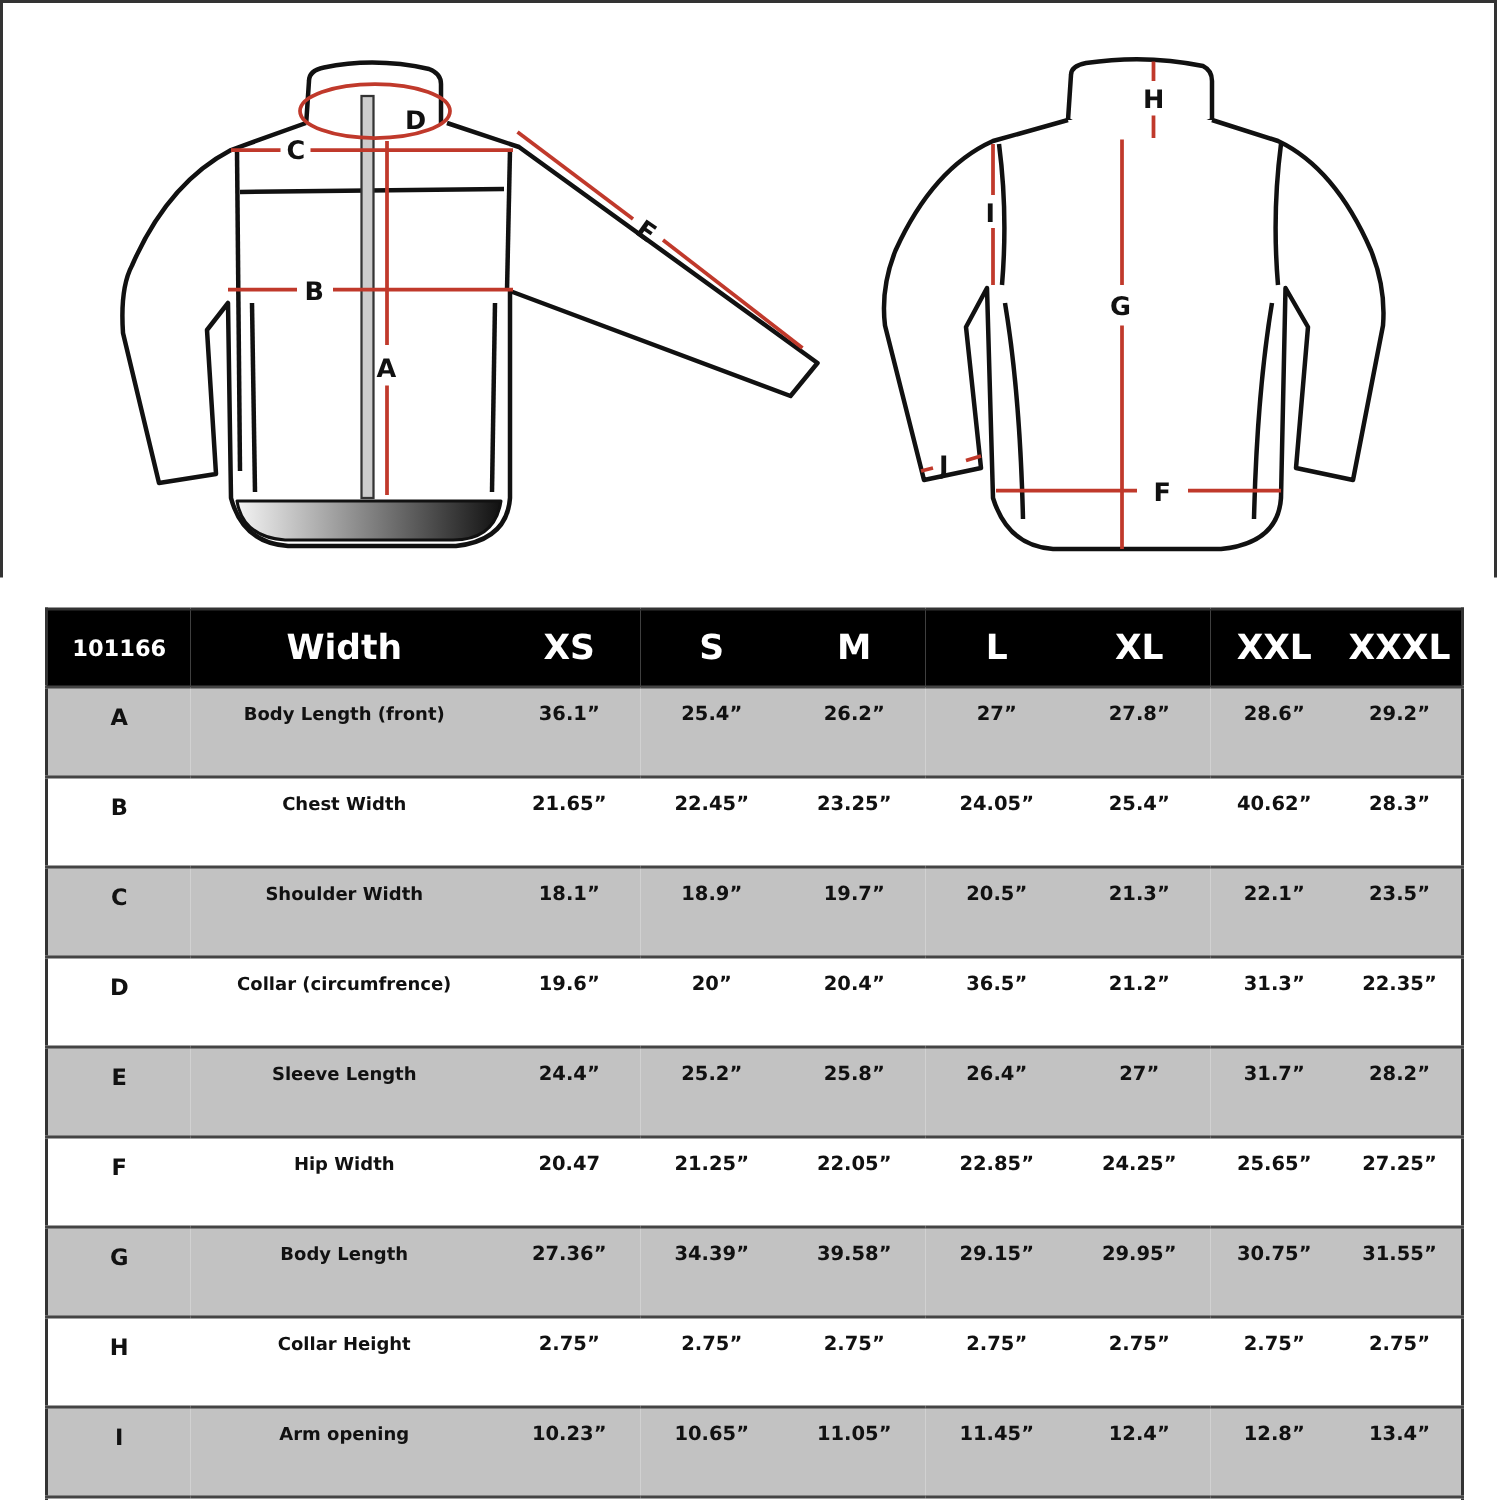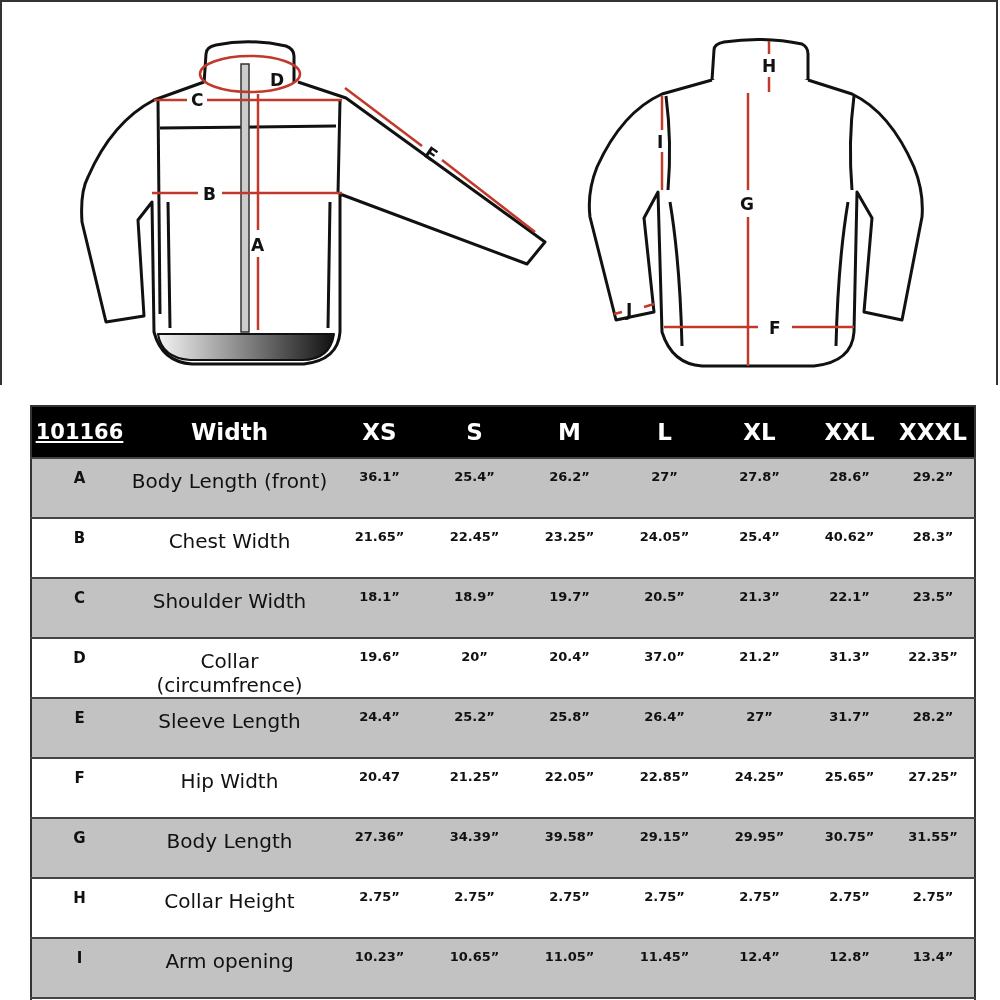--- a/index.html
+++ b/index.html
@@ -13,28 +13,28 @@
     .lbl { font-family: "DejaVu Sans", sans-serif; font-weight: bold; font-size: 17px; fill: #111; }
     .chart-table {
       position: absolute; left: 30px; top: 405px; width: 944px;
       border-collapse: collapse; table-layout: fixed;
       border: 2px solid #333;
     }
     .chart-table th {
       background: #000; color: #fff; height: 50px; font-size: 23px; font-weight: bold;
       font-family: "DejaVu Sans", sans-serif; text-align: center; padding: 0;
     }
-    .chart-table th.code { font-size: 21px; text-decoration: underline; }
+    .chart-table th.code { font-size: 15px; }
     .chart-table td {
       height: 48px; border-top: 2px solid #444; text-align: center; vertical-align: top;
       padding: 10px 0 0 0; font-size: 13px; font-weight: bold; color: #111;
       font-family: "DejaVu Sans", sans-serif;
     }
     .chart-table td.letter { font-size: 15px; }
-    .chart-table td.name { font-weight: normal; font-size: 20px; }
+    .chart-table td.name { font-weight: bold; font-size: 12px; }
     .chart-table tr.gray td { background: #c2c2c2; }
     .chart-table tr.white td { background: #ffffff; }
   </style>
 </head>
 <body>
 
 <div class="diagram-frame">
   <svg width="998" height="385" viewBox="0 0 998 385">
     <defs>
       <linearGradient id="hem" x1="0" x2="1" y1="0" y2="0">
@@ -163,21 +163,21 @@
       <td>21.3”</td>
       <td>22.1”</td>
       <td>23.5”</td>
     </tr>
     <tr class="white">
       <td class="letter">D</td>
       <td class="name">Collar (circumfrence)</td>
       <td>19.6”</td>
       <td>20”</td>
       <td>20.4”</td>
-      <td>37.0”</td>
+      <td>36.5”</td>
       <td>21.2”</td>
       <td>31.3”</td>
       <td>22.35”</td>
     </tr>
     <tr class="gray">
       <td class="letter">E</td>
       <td class="name">Sleeve Length</td>
       <td>24.4”</td>
       <td>25.2”</td>
       <td>25.8”</td>

